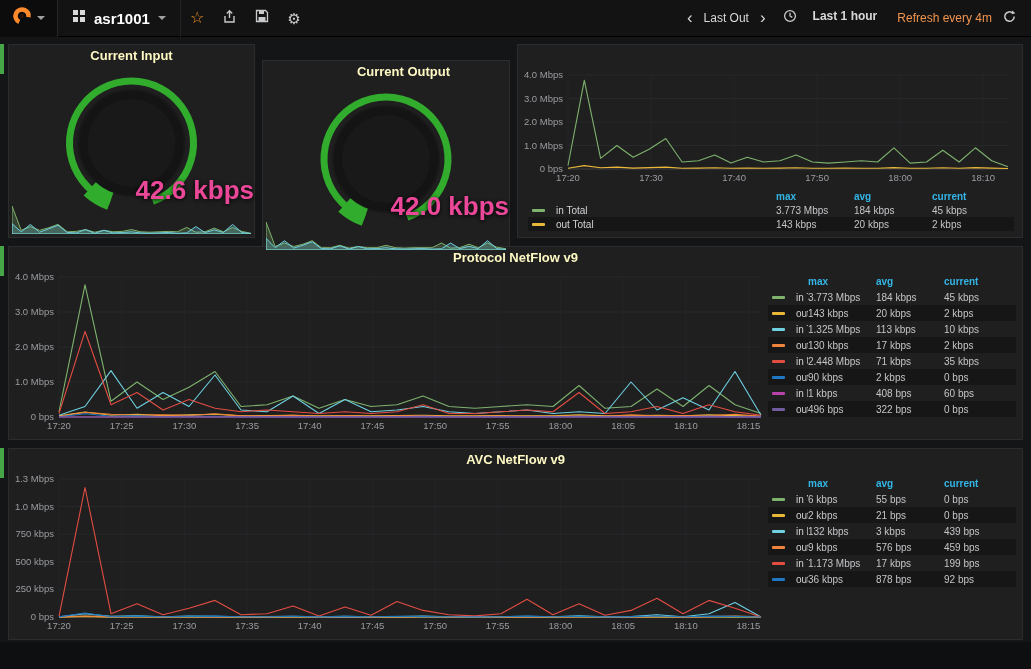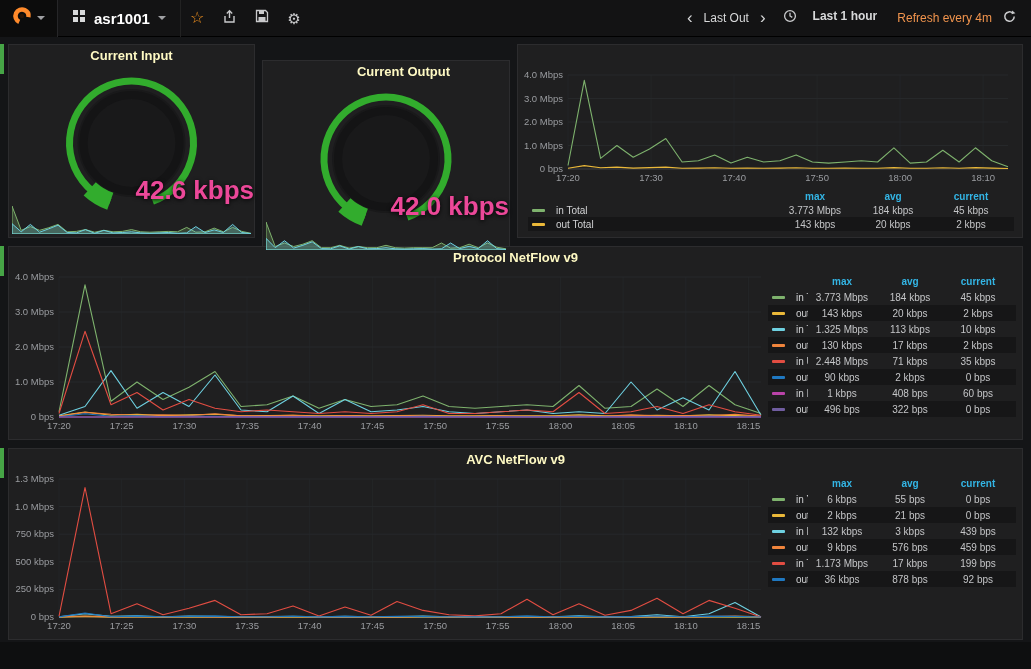--- a/index.html
+++ b/index.html
@@ -35,21 +35,21 @@
   .spark { position:absolute; left:3px; right:3px; bottom:3px; height:30px; z-index:2; }
 
   
   .legend-side { position:absolute; right:6px; top:26px; width:248px; }
   .legend-bottom { position:absolute; left:10px; right:8px; top:144px; }
   .lrow { display:flex; align-items:center; height:16px; font-size:10px; padding:0 4px; }
   .legend-bottom .lrow { height:14px; }
   .lrow:not(.lhead):nth-child(odd) { background:rgba(0,0,0,0.28); }
   .lname { flex:1; display:flex; align-items:center; gap:11px; color:#d2d3d5; white-space:nowrap; overflow:hidden; }
   .swatch { display:inline-block; width:13px; height:3px; border-radius:1px; flex:0 0 auto; }
-  .lv { width:68px; text-align:center; color:#c4c5c7; white-space:nowrap; }
+  .lv { width:68px; text-align:left; color:#c4c5c7; white-space:nowrap; }
   .legend-bottom .lv { width:78px; }
   .lhead .lv { color:#33b5e5; font-weight:bold; cursor:pointer; }
 
   
   .add-row-btn { position:absolute; top:644px; right:8px; height:21px; background:#2577b2; border:1px solid #3b8cc7; color:#fff; font-size:11px; font-weight:bold; padding:0 10px; display:flex; align-items:center; gap:5px; cursor:pointer; border-radius:2px; z-index:6; }
   .add-plus { font-size:13px; font-weight:bold; }
 </style>
 </head>
 <body>
 

